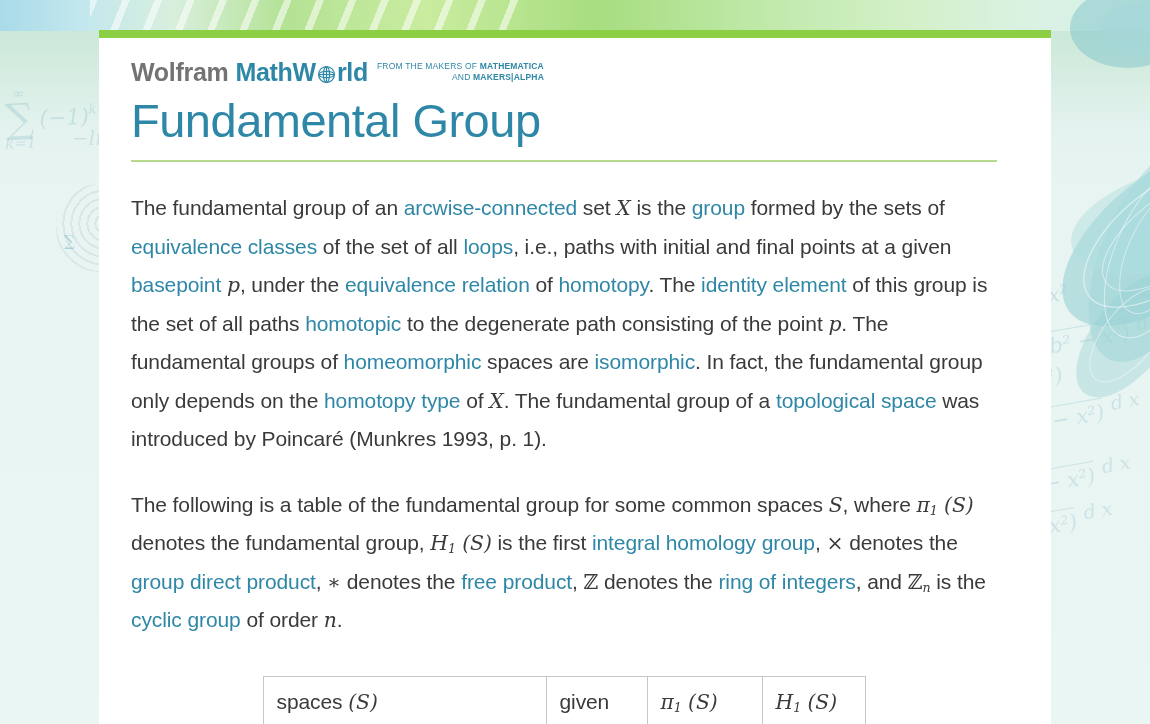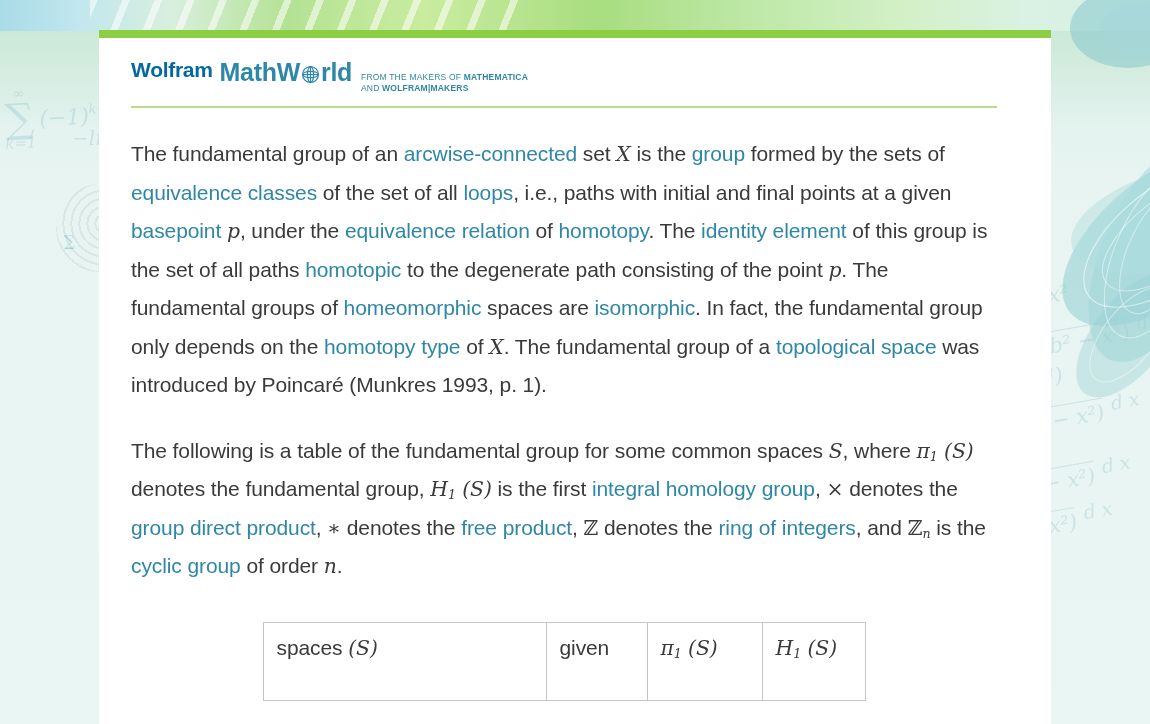--- a/index.html
+++ b/index.html
@@ -50,24 +50,24 @@
   .fan-svg{position:absolute; right:0; top:0; z-index:1;}
   
   .card{
     position:absolute; left:99px; top:30px; width:952px; height:694px;
     background:#ffffff; z-index:2;
   }
   .green-bar{height:8px; background:#8ccf44;}
   .content{padding:0 54px 0 32px;}
   
   .logo-row{margin-top:20px; display:flex; align-items:flex-start;}
-  .logo-wolfram{font-size:21px; font-weight:700; color:#0369a1; letter-spacing:-0.3px;}
+  .logo-wolfram{font-size:25px; font-weight:700; color:#737373; letter-spacing:-0.3px;}
   .logo-mathworld{font-size:25px; font-weight:700; color:#2e87a6; margin-left:7px; letter-spacing:-0.3px; display:inline-flex; align-items:center;}
   .globe{margin:3px 1px 0 1px;}
-  .tagline{margin-left:9px; margin-top:14px; font-size:8.5px; line-height:10.5px; color:#2e87a6; letter-spacing:0.2px;}
+  .tagline{margin-left:9px; margin-top:3px; font-size:8.5px; line-height:10.5px; color:#2e87a6; letter-spacing:0.2px;text-align:right;}
   .tagline b{font-weight:700;}
   
   .page-title{font-size:47px; line-height:52px; font-weight:400; color:#2e87a6; margin:8px 0 0 0; letter-spacing:-0.5px;}
   .title-rule{border:none; border-top:2px solid #b7da8e; margin:13px 0 0 0;}
   
   .para{
     margin:27px 0 0 0; font-size:21px; line-height:38.5px; color:#3a3a3c;
     letter-spacing:-0.1px;
   }
   .para a.lnk{color:#2e87a6; text-decoration:none; cursor:pointer;}
@@ -140,24 +140,25 @@
               <ellipse cx="11" cy="11" rx="9.2" ry="3.6"></ellipse>
               <ellipse cx="11" cy="11" rx="3.6" ry="9.2"></ellipse>
               <line x1="1.8" y1="11" x2="20.2" y2="11"></line>
               <line x1="11" y1="1.8" x2="11" y2="20.2"></line>
             </g>
           </svg>
             <span>rld</span>
         </span>
         <span class="tagline">
           <span>FROM THE MAKERS OF </span><b>MATHEMATICA</b><br>
-          <span>AND </span><b>WOLFRAM|MAKERS</b>
+          <span>AND </span><b>MAKERS|ALPHA</b>
         </span>
       </div>
 
+      <h1 class="page-title">Fundamental Group</h1>
       <hr class="title-rule">
 
       <p class="para"><span class="txt">The fundamental group of an </span><a href="#" class="lnk">arcwise-connected</a><span class="txt"> set </span><span class="math">X</span><span class="txt"> is the </span><a href="#" class="lnk">group</a><span class="txt"> formed by the sets of </span><a href="#" class="lnk">equivalence classes</a><span class="txt"> of the set of all </span><a href="#" class="lnk">loops</a><span class="txt">, i.e., paths with initial and final points at a given </span><a href="#" class="lnk">basepoint</a><span class="txt"> </span><span class="math">p</span><span class="txt">, under the </span><a href="#" class="lnk">equivalence relation</a><span class="txt"> of </span><a href="#" class="lnk">homotopy</a><span class="txt">. The </span><a href="#" class="lnk">identity element</a><span class="txt"> of this group is the set of all paths </span><a href="#" class="lnk">homotopic</a><span class="txt"> to the degenerate path consisting of the point </span><span class="math">p</span><span class="txt">. The fundamental groups of </span><a href="#" class="lnk">homeomorphic</a><span class="txt"> spaces are </span><a href="#" class="lnk">isomorphic</a><span class="txt">. In fact, the fundamental group only depends on the </span><a href="#" class="lnk">homotopy type</a><span class="txt"> of </span><span class="math">X</span><span class="txt">. The fundamental group of a </span><a href="#" class="lnk">topological space</a><span class="txt"> was introduced by Poincaré (Munkres 1993, p. 1).</span></p>
       <p class="para"><span class="txt">The following is a table of the fundamental group for some common spaces </span><span class="math">S</span><span class="txt">, where </span><span class="math">π<sub>1</sub></span><span class="math"> (S)</span><span class="txt"> denotes the fundamental group, </span><span class="math">H<sub>1</sub></span><span class="math"> (S)</span><span class="txt"> is the first </span><a href="#" class="lnk">integral homology group</a><span class="txt">, </span><span class="mathup">×</span><span class="txt"> denotes the </span><a href="#" class="lnk">group direct product</a><span class="txt">, </span><span class="mathup">∗</span><span class="txt"> denotes the </span><a href="#" class="lnk">free product</a><span class="txt">, </span><span class="mathup">ℤ</span><span class="txt"> denotes the </span><a href="#" class="lnk">ring of integers</a><span class="txt">, and </span><span class="mathup">ℤ<sub>n</sub></span><span class="txt"> is the </span><a href="#" class="lnk">cyclic group</a><span class="txt"> of order </span><span class="math">n</span><span class="txt">.</span></p>
 
       <table class="space-table">
         <tbody>
             <tr>
           <th class="col-space"><span class="txt">spaces </span><span class="math">(S)</span></th>
           <th class="col-symbol"><span class="txt">given</span></th>

